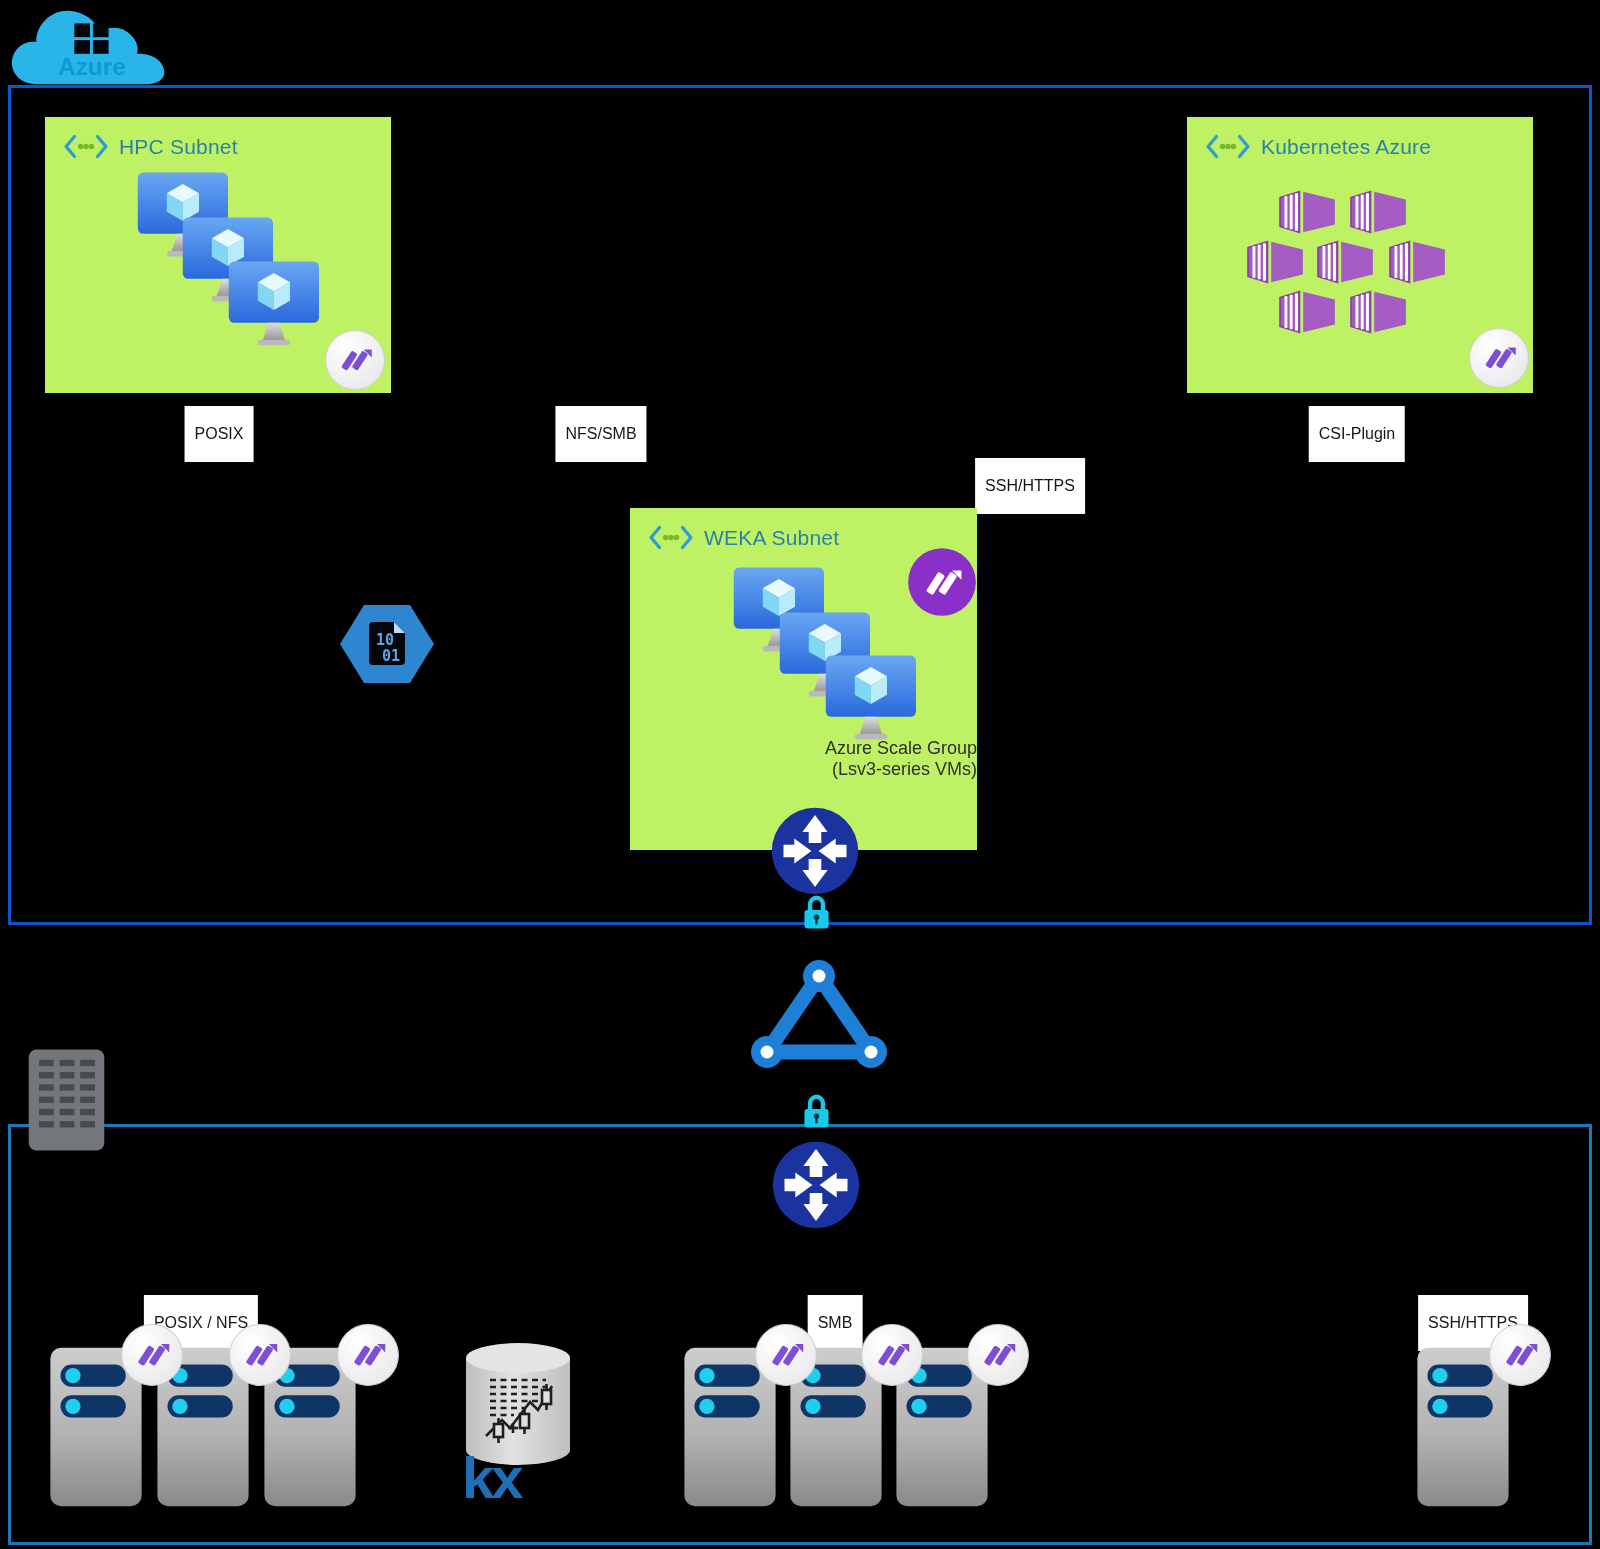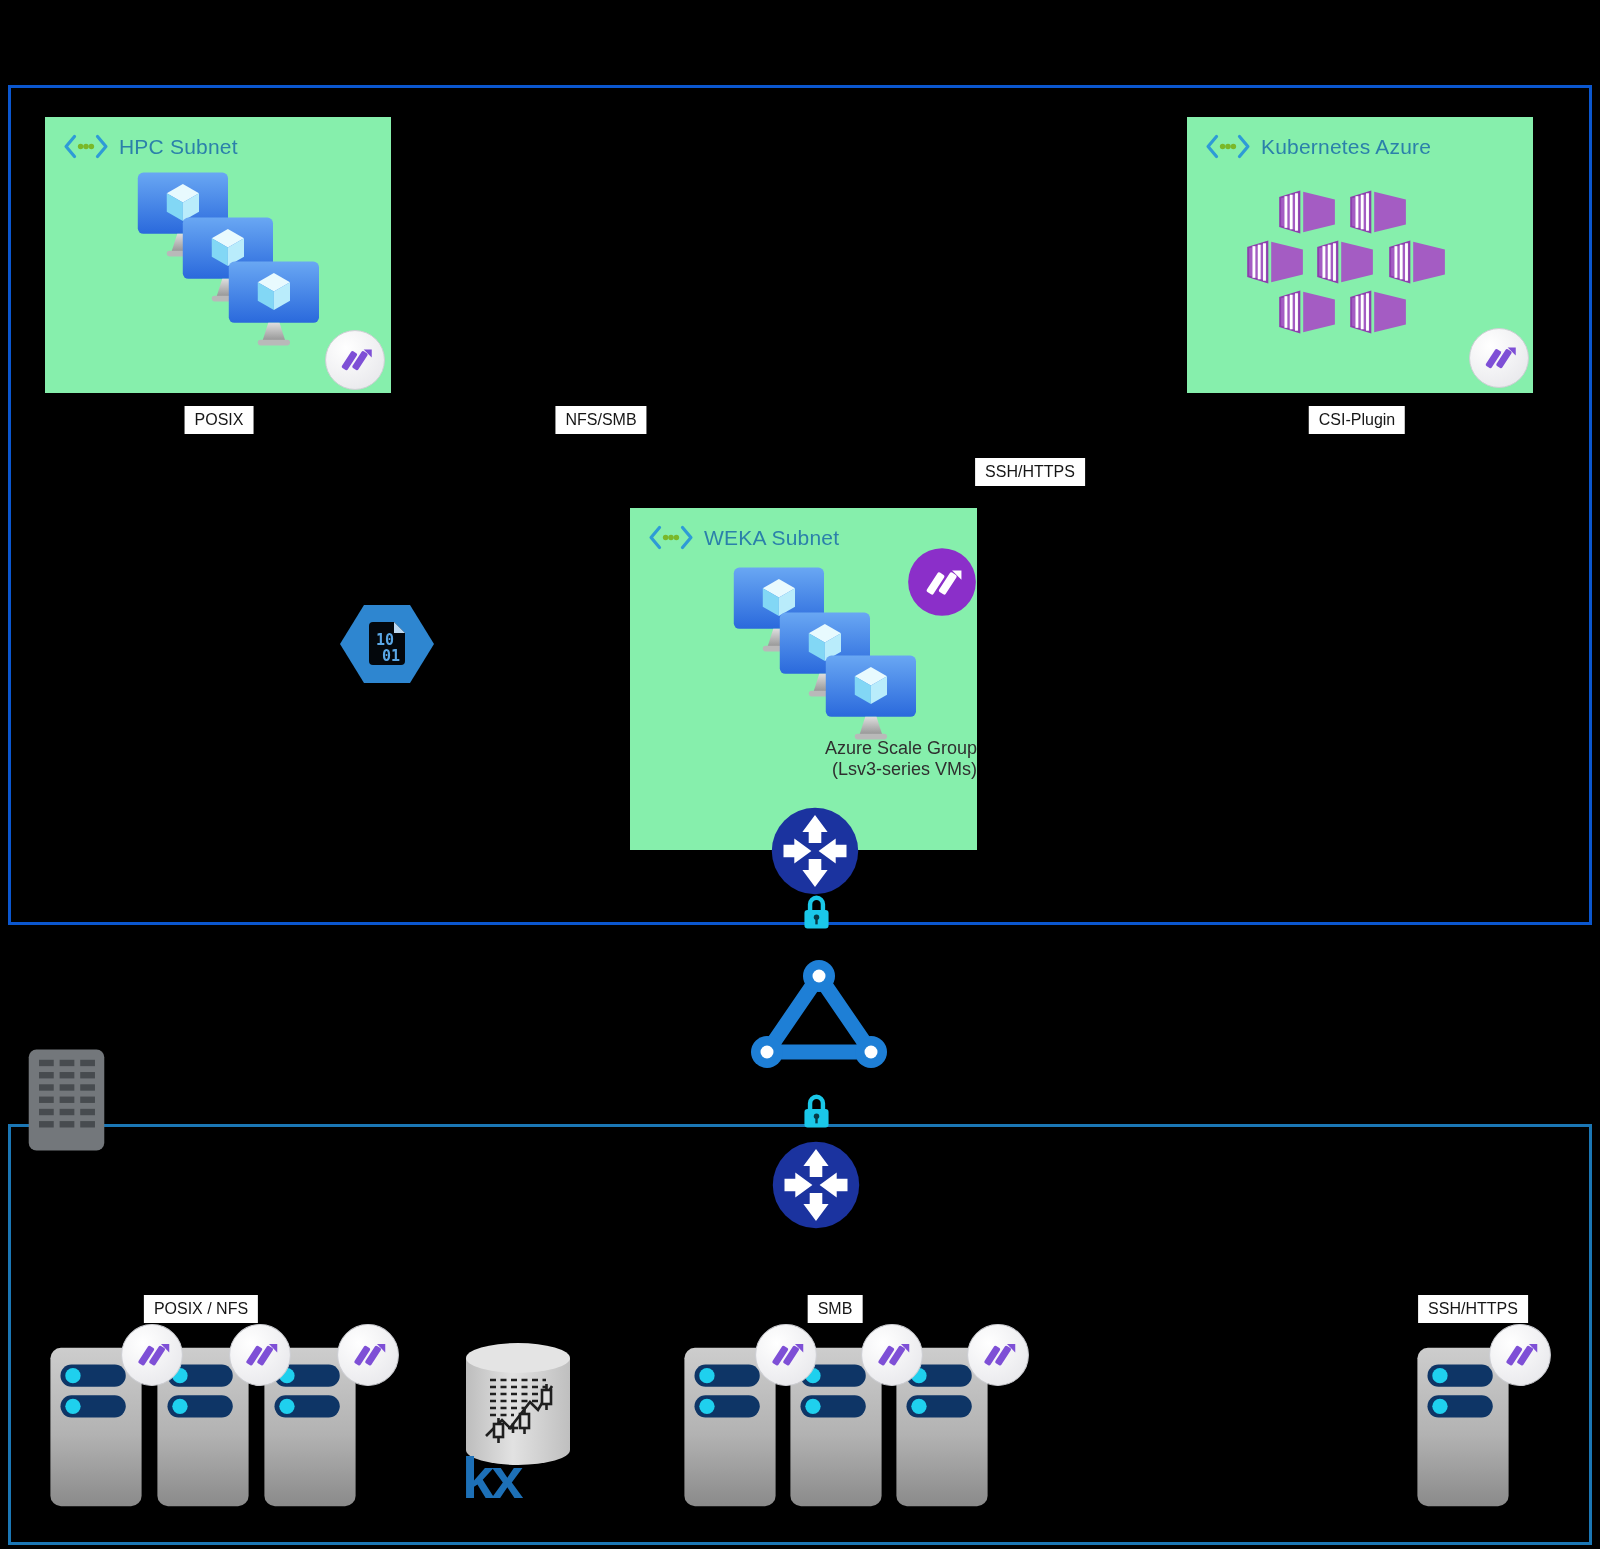--- a/index.html
+++ b/index.html
@@ -2,32 +2,32 @@
 <html><head>
 <meta charset="utf-8">
 <style>
   html,body{margin:0;padding:0;background:#000;}
   #canvas{position:relative;width:1600px;height:1549px;background:#000;overflow:hidden;
           font-family:"Liberation Sans",sans-serif;}
   .abs{position:absolute;}
   .boundary{position:absolute;border:3px solid;background:transparent;}
   #azure-boundary{left:8px;top:85px;width:1578px;height:834px;border-color:#0b57cf;}
   #onprem-boundary{left:8px;top:1124px;width:1578px;height:415px;border-color:#1b77b5;}
-  .card{position:absolute;top:117px;width:346px;height:276px;background:#86efac;}
+  .card{position:absolute;top:117px;width:346px;height:276px;background:#bef264;}
   .card-head{position:absolute;left:18px;top:16px;display:flex;align-items:center;gap:10px;}
   .subnet-ic{width:46px;height:27px;flex:0 0 auto;}
   .card-title{font-size:21px;color:#2b80aa;font-weight:500;letter-spacing:.2px;white-space:nowrap;}
   .mon{position:absolute;width:97px;height:87px;}
   .mon-lg{position:absolute;width:100px;height:90px;}
   .badge{position:absolute;width:62px;height:62px;}
   .badge-sm{position:absolute;width:64px;height:64px;}
   .badge-purple{position:absolute;width:72px;height:72px;}
   .k8s-unit{position:absolute;width:62px;height:48px;}
   .chip{position:absolute;transform:translateX(-50%);background:#fff;color:#161616;
-        font-size:16px;line-height:1;padding:6px 10px;white-space:nowrap;}
+        font-size:16px;line-height:1;padding:20px 10px;white-space:nowrap;}
   .wk-caption{position:absolute;left:30px;right:0;top:230px;text-align:right;
               font-size:18px;color:#2f2f2f;line-height:1.18;}
   .router{position:absolute;width:90px;height:90px;}
   .lock{position:absolute;width:29px;height:37px;}
   .server{position:absolute;top:1345px;width:96px;height:164px;}
   .kx-word{position:absolute;left:438px;top:1444px;font-size:58px;font-weight:800;
            color:#1d70b7;letter-spacing:-3px;margin-left:24px;}
   .cloud{position:absolute;left:6px;top:0;width:168px;height:90px;}
   svg{display:block;}
 </style>
@@ -225,20 +225,33 @@
         <polygon points="57,24 68,35 57,35" fill="#bcd9f2"></polygon>
         <text x="48" y="47" text-anchor="middle" font-family="DejaVu Sans Mono, monospace" font-size="15" font-weight="bold" fill="#5aa7e6">10</text>
         <text x="54" y="63" text-anchor="middle" font-family="DejaVu Sans Mono, monospace" font-size="15" font-weight="bold" fill="#5aa7e6">01</text>
       </symbol>
     </defs>
   </svg>
 
   <div id="azure-boundary" class="boundary"></div>
   <div id="onprem-boundary" class="boundary"></div>
 
+  <div class="cloud">
+    <svg viewBox="0 0 170 92" width="168" height="90">
+      <path d="M30,86 C12,86 2,72 6,58 C9,48 19,41 30,43 C30,24 46,10 64,11 C79,12 91,21 95,33
+               C104,26 119,27 127,36 C133,42 135,49 133,55 C149,54 161,63 161,74 C161,81 153,86 144,86 Z" fill="#29b5e8"></path>
+      <g fill="#03070c">
+        <rect x="69" y="24" width="16" height="14"></rect>
+          <rect x="88" y="24" width="16" height="14"></rect>
+        <rect x="69" y="41" width="16" height="14"></rect>
+          <rect x="88" y="41" width="16" height="14"></rect>
+      </g>
+      <text x="87" y="77" text-anchor="middle" font-size="25" font-weight="600" fill="#0e98d6">Azure</text>
+    </svg>
+  </div>
 
   <div class="card" style="left:45px">
     <div class="card-head">
       <svg class="subnet-ic">
           <use href="#sym-subnet"></use>
         </svg>
       <span class="card-title">HPC Subnet</span>
     </div>
     <div>
       <svg class="mon" style="left:91px;top:54px">

